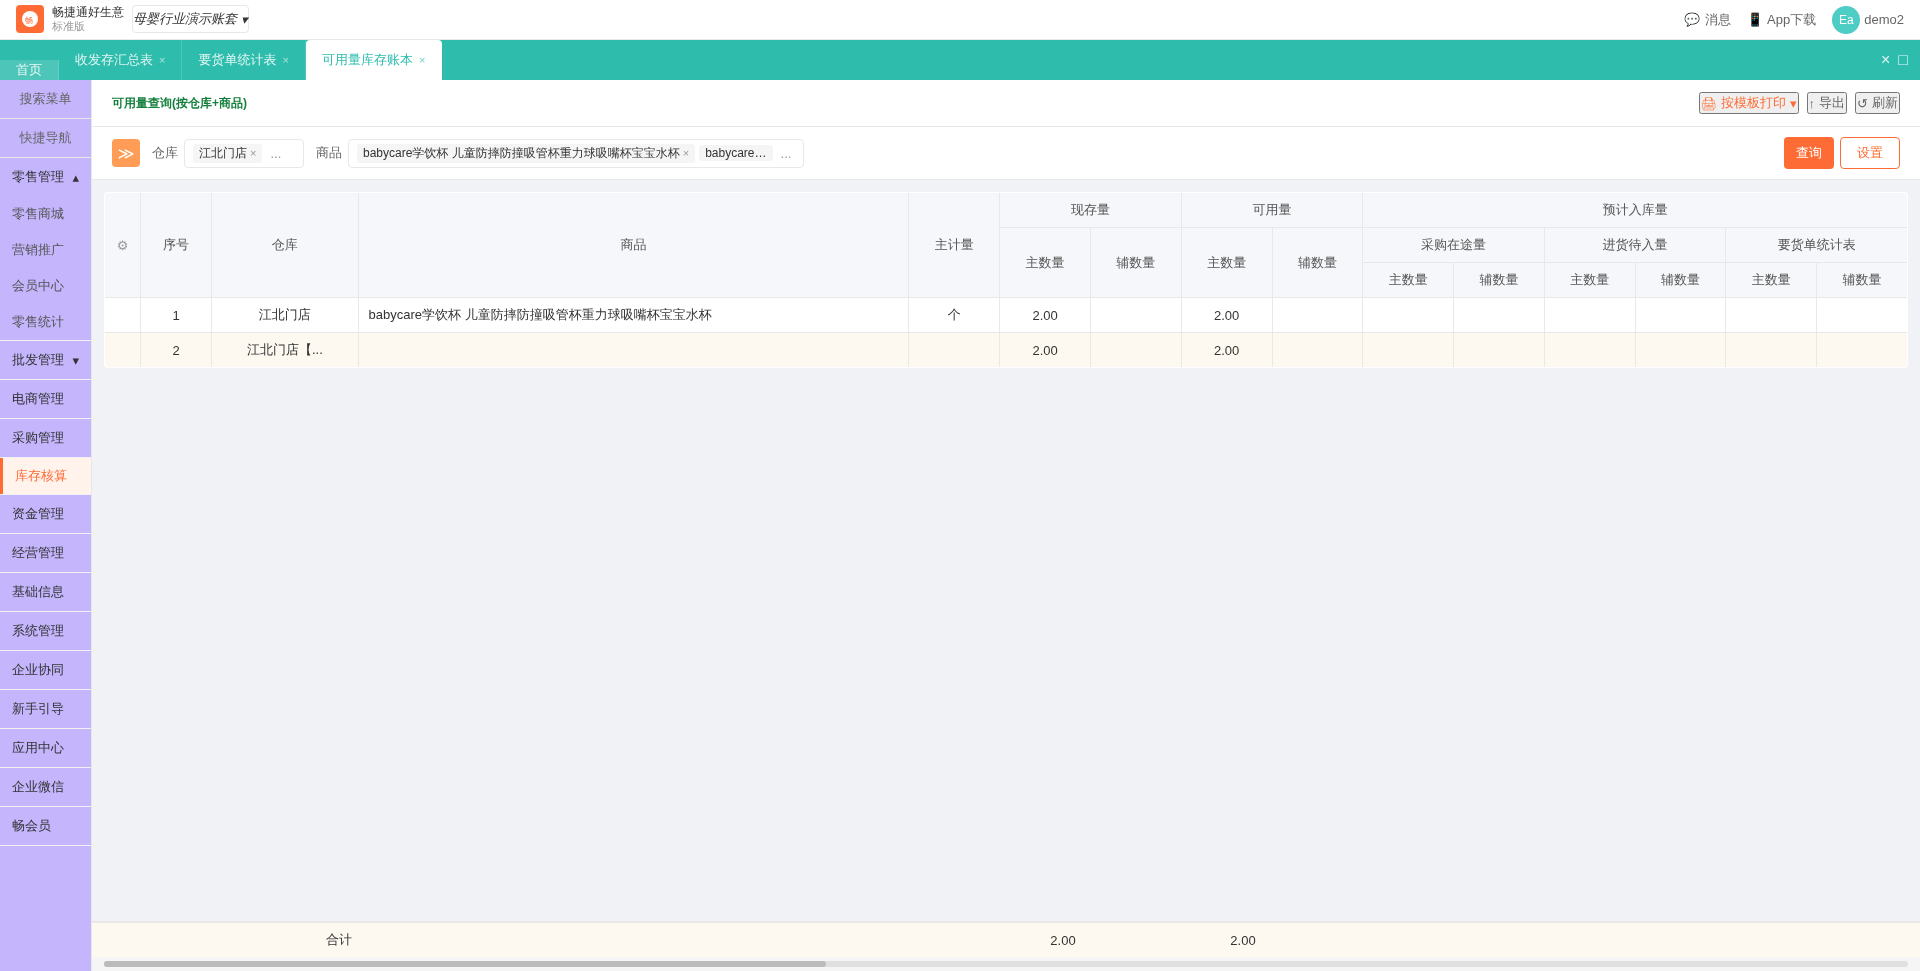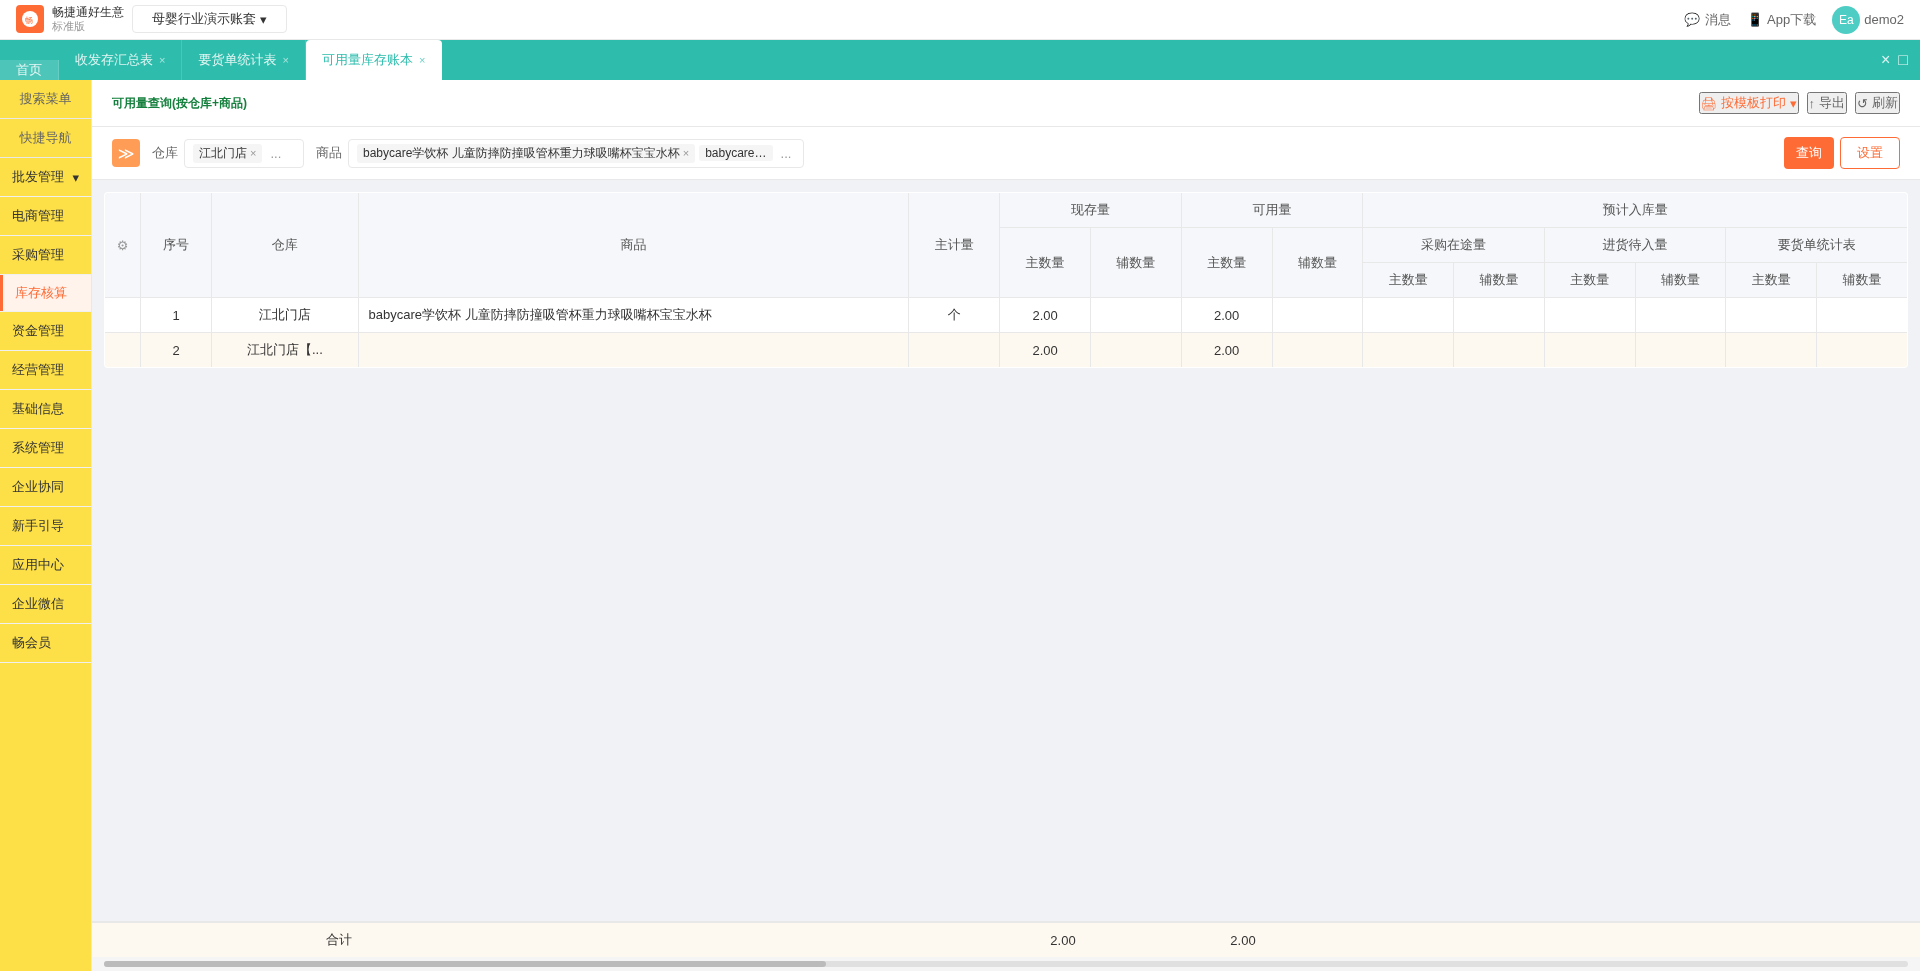--- a/index.html
+++ b/index.html
@@ -17,21 +17,21 @@
       flex-shrink: 0;
     }
     .top-bar-left { display: flex; align-items: center; gap: 8px; }
     .logo-icon { width: 28px; height: 28px; background: #ff6b35; border-radius: 4px; display: flex; align-items: center; justify-content: center; }
     .logo-icon svg { width: 20px; height: 20px; }
     .app-title { font-size: 12px; color: #333; line-height: 1.2; }
     .app-subtitle { font-size: 11px; color: #999; }
     .industry-selector {
       display: flex; align-items: center; gap: 4px;
       border: 1px solid #e8e8e8; border-radius: 4px;
-      padding: 4px 19px; cursor: pointer; color: #333; font-size: 13px;
+      padding: 4px 0; cursor: pointer; color: #333; font-size: 13px; font-style: italic;
     }
     .top-bar-right { display: flex; align-items: center; gap: 16px; }
     .top-bar-action { display: flex; align-items: center; gap: 4px; color: #666; font-size: 13px; cursor: pointer; }
     .avatar { width: 28px; height: 28px; border-radius: 50%; background: #4ecdc4; display: flex; align-items: center; justify-content: center; color: #fff; font-size: 12px; overflow: hidden; }
 
     
     .nav-tabs {
       background: #2ebdad;
       height: 40px;
       display: flex;
@@ -50,21 +50,21 @@
     .nav-tabs-right {
       margin-left: auto; display: flex; align-items: center; padding: 0 12px; gap: 8px;
     }
     .nav-tab-action { color: rgba(255,255,255,0.85); cursor: pointer; font-size: 16px; }
 
     
     .main-layout { display: flex; flex: 1; overflow: hidden; }
 
     
     .sidebar {
-      width: 92px; background: #fde047; border-right: 1px solid #e8e8e8;
+      width: 92px; background: #c4b5fd; border-right: 1px solid #e8e8e8;
       display: flex; flex-direction: column; flex-shrink: 0; overflow-y: auto;
     }
     .sidebar-search {
       padding: 10px 8px;
       border-bottom: 1px solid #e8e8e8;
       color: #666; font-size: 13px; text-align: center; cursor: pointer;
     }
     .sidebar-nav { color: #666; font-size: 13px; text-align: center; cursor: pointer; padding: 10px 8px; border-bottom: 1px solid #e8e8e8; }
     .sidebar-group { border-bottom: 1px solid #f0f0f0; }
     .sidebar-group-header {
@@ -221,20 +221,30 @@
     <span class="nav-tab-action">□</span>
   </div>
 </div>
 
 <div class="main-layout">
 
   <div class="sidebar">
     <div class="sidebar-search">搜索菜单</div>
     <div class="sidebar-nav">快捷导航</div>
 
+    <div class="sidebar-group">
+      <div class="sidebar-group-header">
+        <span>零售管理</span>
+        <span>▴</span>
+      </div>
+      <div class="sidebar-item">零售商城</div>
+      <div class="sidebar-item">营销推广</div>
+      <div class="sidebar-item">会员中心</div>
+      <div class="sidebar-item">零售统计</div>
+    </div>
     <div class="sidebar-group">
       <div class="sidebar-group-header">
         <span>批发管理</span>
         <span>▾</span>
       </div>
     </div>
     <div class="sidebar-group">
       <div class="sidebar-group-header">
         <span>电商管理</span>
       </div>

